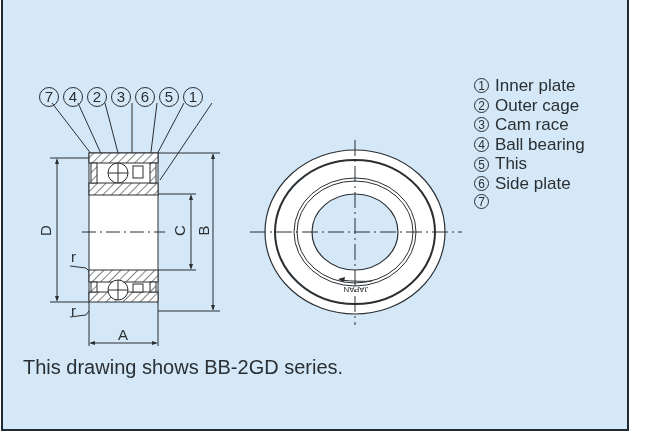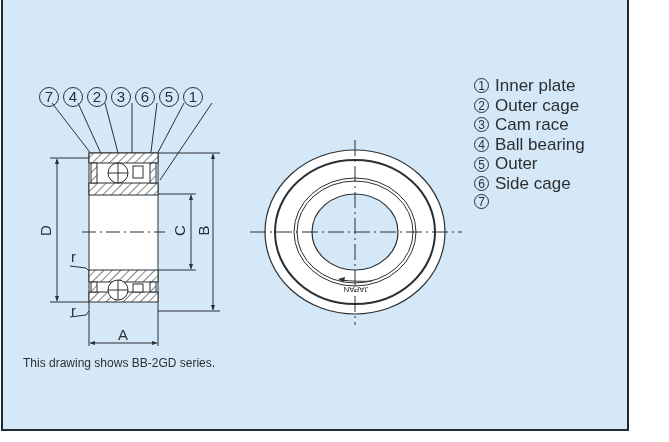--- a/index.html
+++ b/index.html
@@ -2,21 +2,21 @@
 <html><head>
 <meta charset="utf-8">
 <style>
   html,body{margin:0;padding:0;background:#ffffff;}
   body{width:669px;height:442px;position:relative;overflow:hidden;font-family:"Liberation Sans",sans-serif;}
   .panel{position:absolute;left:1px;top:0;width:624px;height:429px;background:#d5e8f7;border-left:2px solid #1e2a33;border-right:2px solid #1e2a33;border-bottom:2px solid #1e2a33;}
   svg{position:absolute;left:0;top:0;}
   .legend{position:absolute;left:474px;top:76px;font-size:17px;color:#2a2f33;line-height:19.6px;}
   .legend-item{display:flex;align-items:center;white-space:nowrap;}
   .num{display:inline-block;width:15px;height:15px;border:1.2px solid #2a2f33;border-radius:50%;font-size:12px;line-height:15px;text-align:center;margin-right:6px;box-sizing:border-box;}
-  .caption{position:absolute;left:23px;top:356px;font-size:12px;color:#2a2f33;}
+  .caption{position:absolute;left:23px;top:356px;font-size:20px;color:#2a2f33;}
   .callouts{position:absolute;left:39px;top:87px;display:flex;gap:4px;}
   .callout{width:20px;height:20px;border:1.2px solid #2a2f33;border-radius:50%;box-sizing:border-box;font-size:15px;line-height:18px;text-align:center;color:#2a2f33;}
   .dimlabel{position:absolute;font-size:15px;color:#2a2f33;}
 </style>
 </head>
 <body>
 
 <div class="panel"></div>
 
 <svg width="669" height="442">
@@ -137,24 +137,24 @@
   <div class="legend-item">
       <span class="num">3</span>
       <span>Cam race</span>
     </div>
   <div class="legend-item">
       <span class="num">4</span>
       <span>Ball bearing</span>
     </div>
   <div class="legend-item">
       <span class="num">5</span>
-      <span>Outer</span>
+      <span>This</span>
     </div>
   <div class="legend-item">
       <span class="num">6</span>
-      <span>Side cage</span>
+      <span>Side plate</span>
     </div>
   <div class="legend-item">
       <span class="num">7</span>
     </div>
 </div>
 
 <div class="caption">This drawing shows BB-2GD series.</div>
 
 </body></html>

